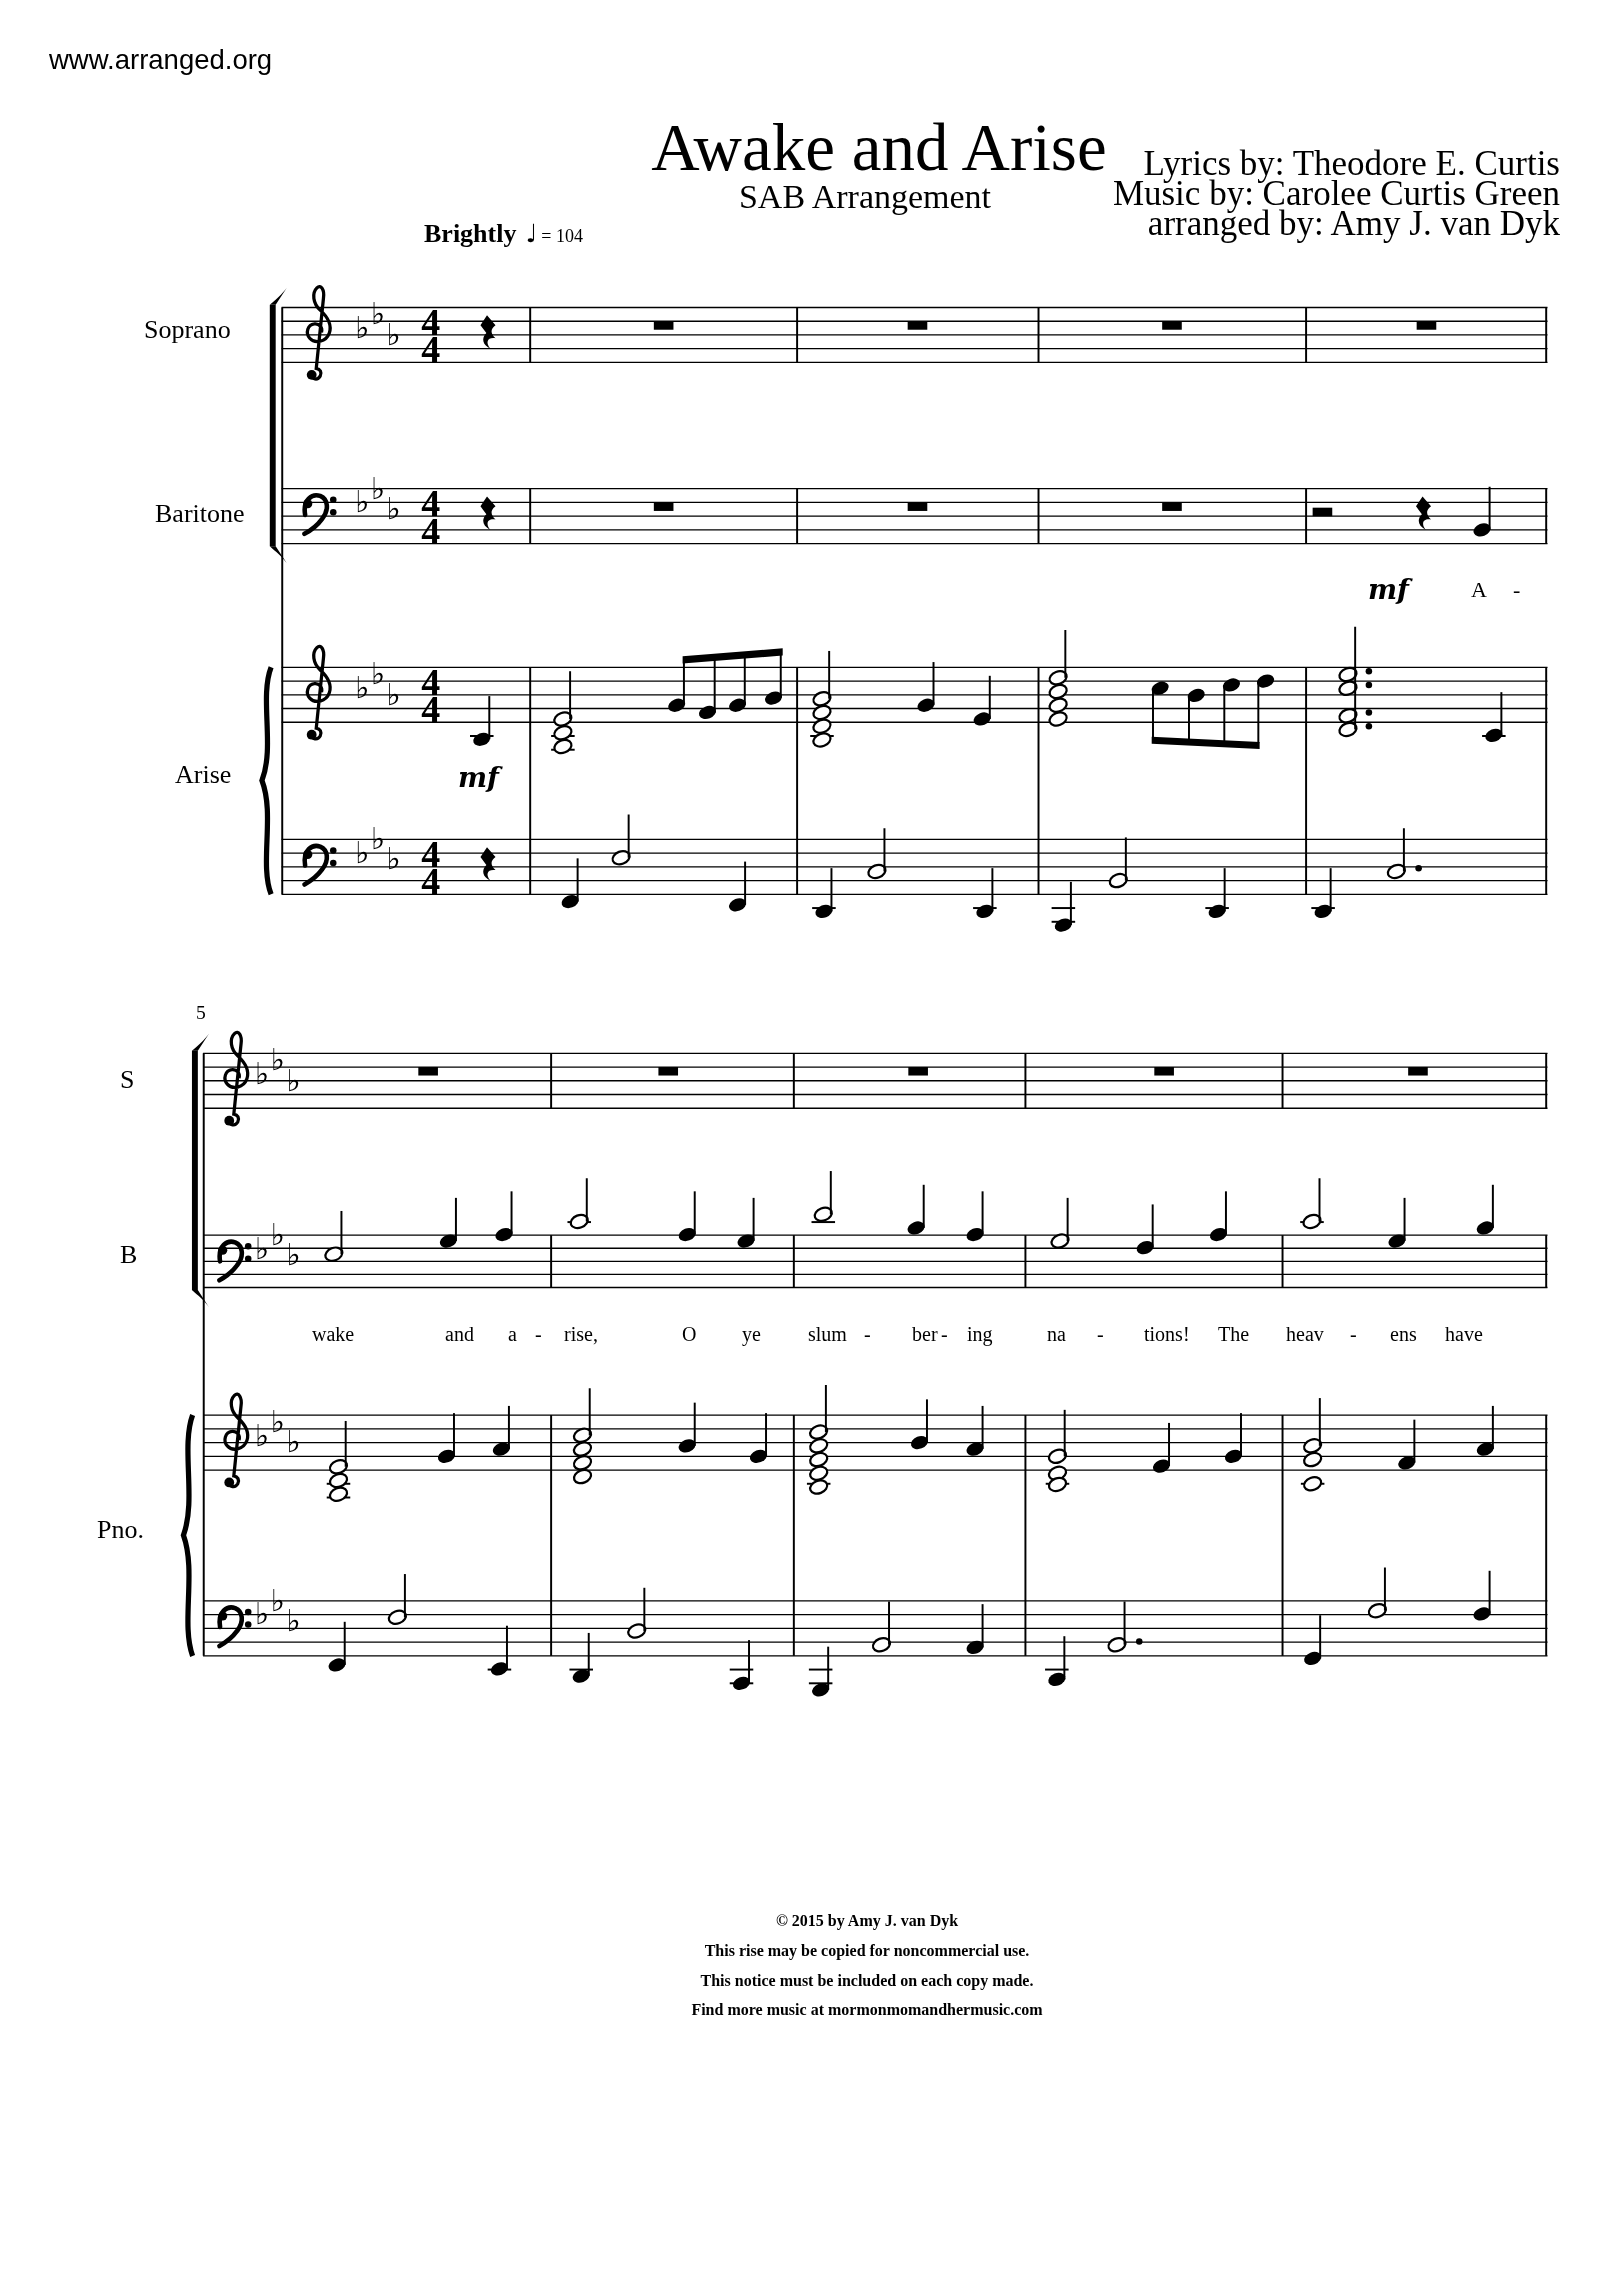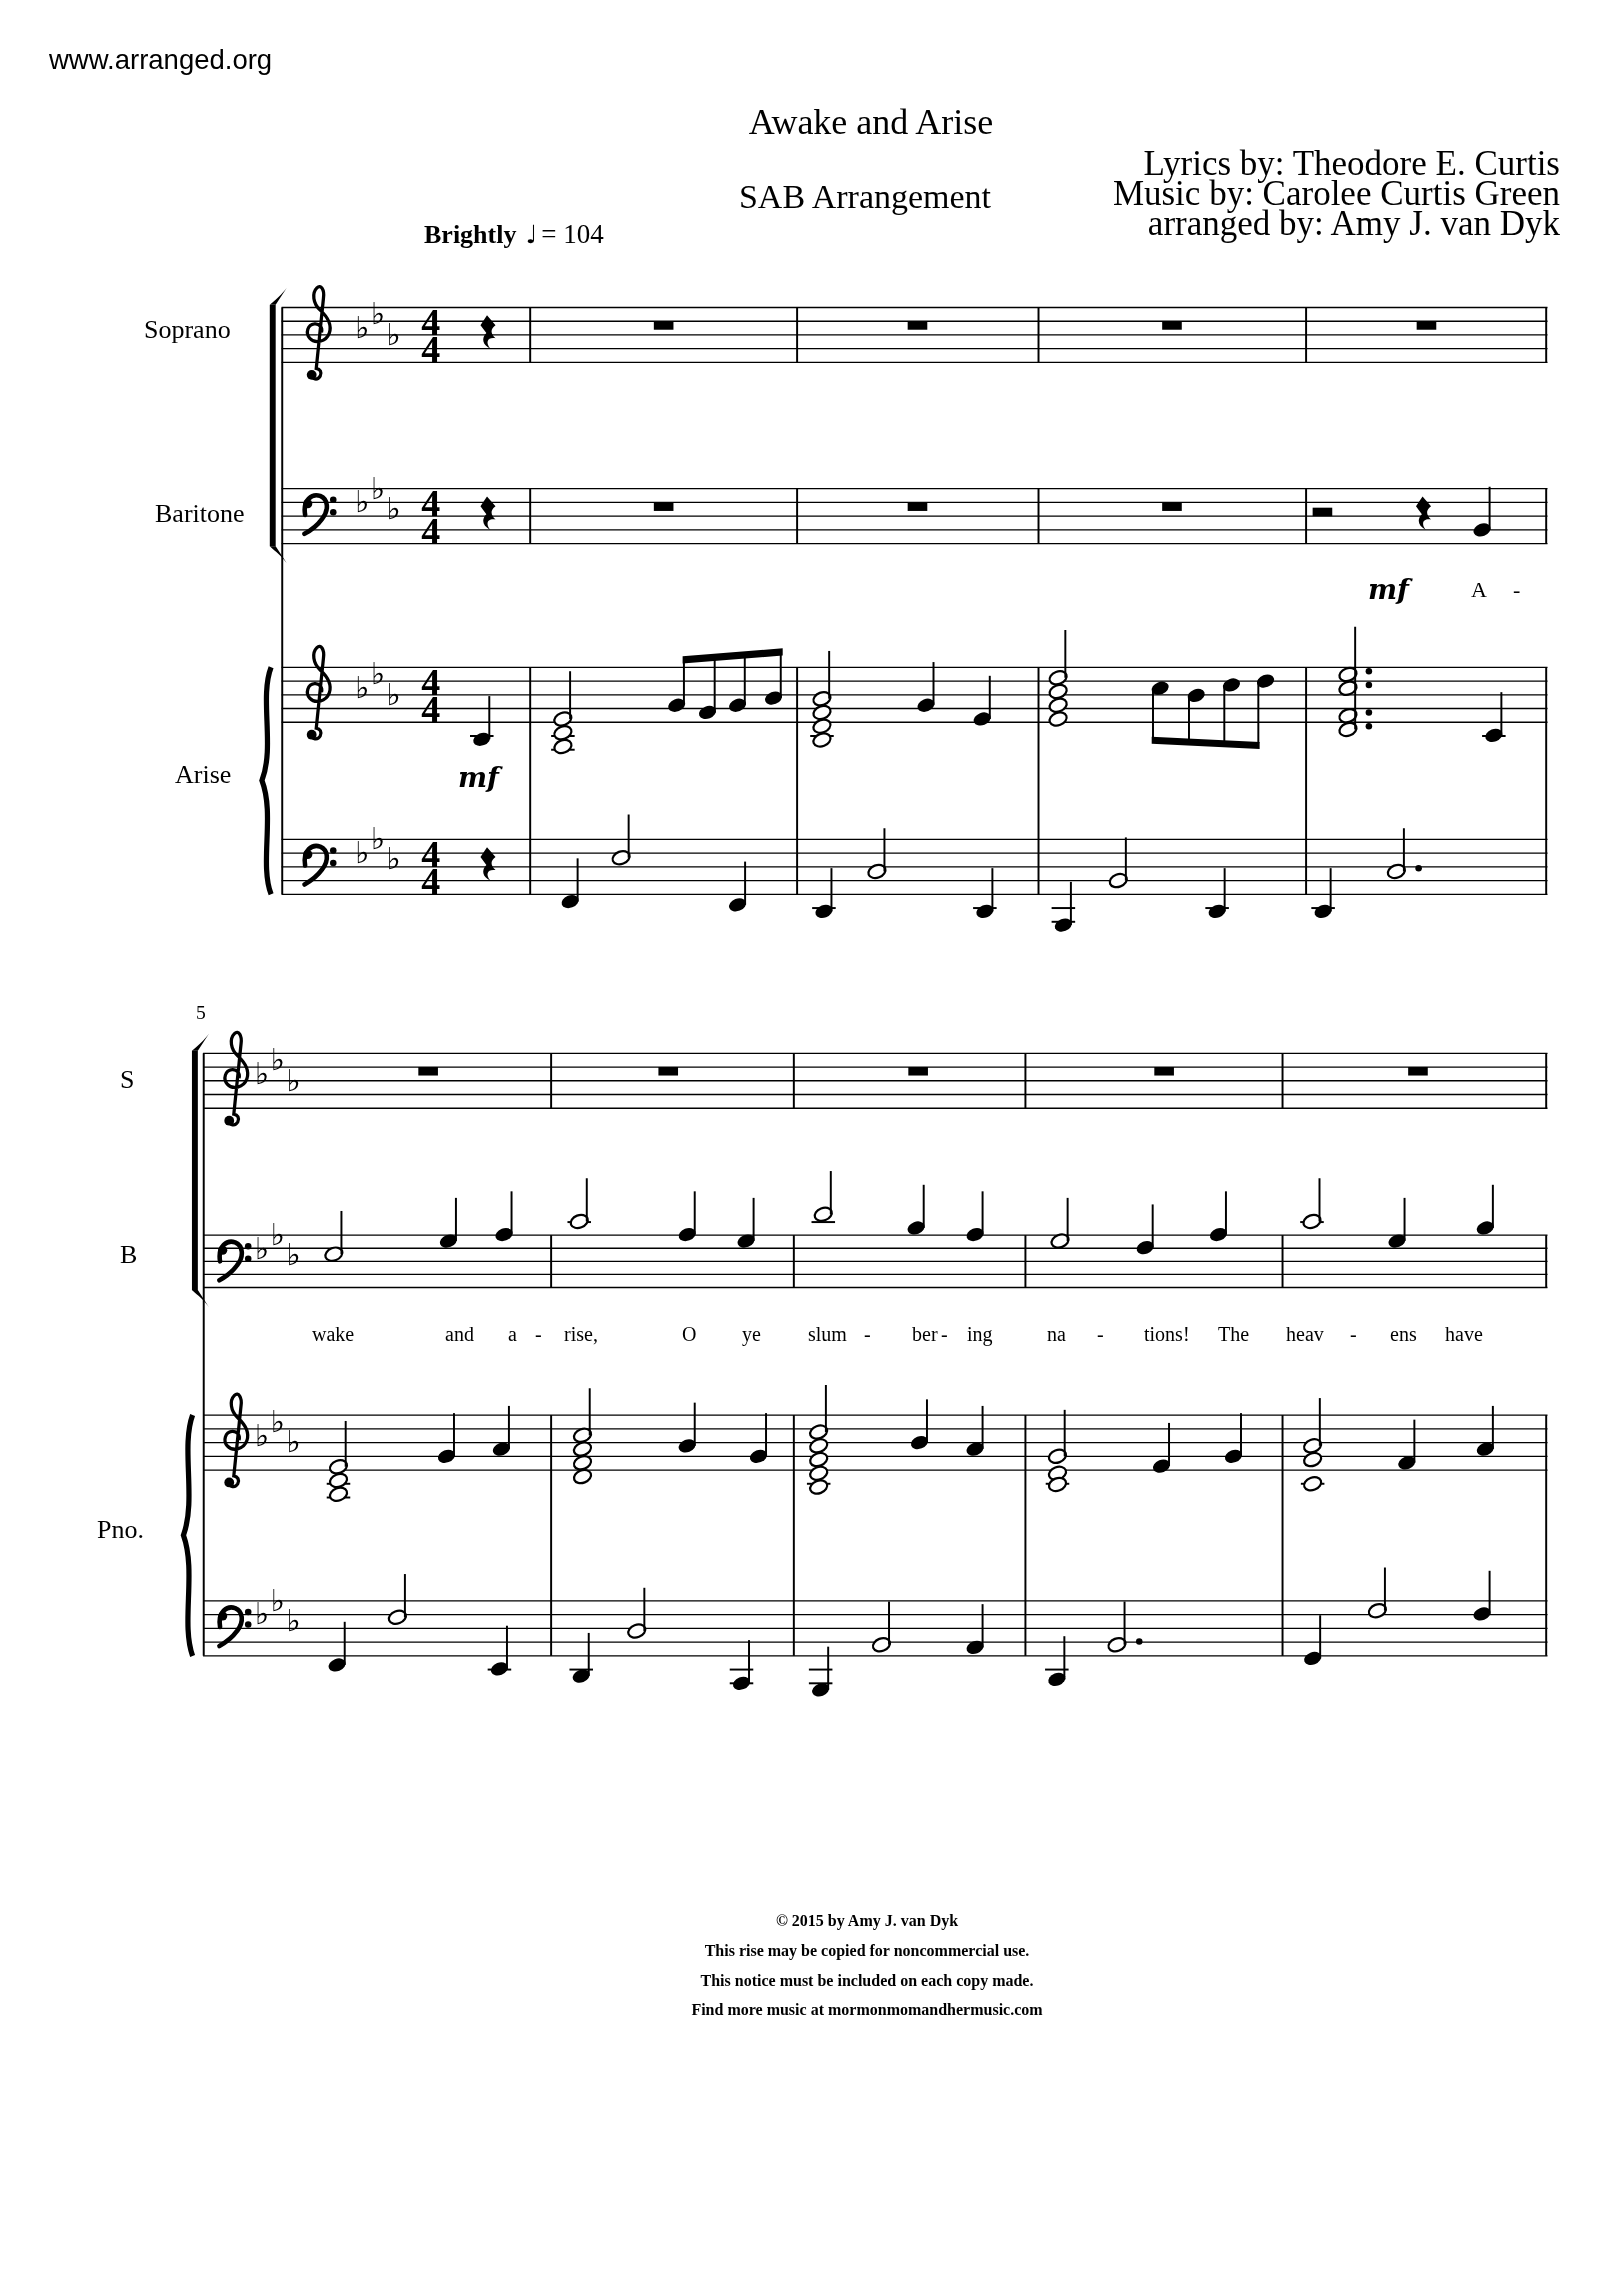--- a/index.html
+++ b/index.html
@@ -1,26 +1,26 @@
 <!DOCTYPE html>
 <html style="font-size:10.5px"><head>
 <meta charset="utf-8">
 <style>
   html,body{margin:0;padding:0;background:#ffffff;}
   .page{position:relative;width:1623px;height:2295px;background:#ffffff;overflow:hidden;
         font-family:"Liberation Serif",serif;color:#000;}
   .abs{position:absolute;white-space:nowrap;}
   .url{left:49px;top:44px;font-family:"Liberation Sans",sans-serif;font-size:27.5px;}
-  .title{left:867px;top:97px;transform:translateX(-50%);font-size:36px;font-weight:400;margin:4px;}
+  .title{left:867px;top:97px;transform:translateX(-50%);font-size:67px;font-weight:400;margin:12px;}
   .subtitle{left:865px;top:178px;transform:translateX(-50%);font-size:34px;text-align:right;}
   .credit{right:63px;font-size:35px;text-align:right;}
   .c1{top:144px}.c2{top:174px}.c3{top:204px}
   .tempo{left:424px;top:219px;font-size:26px;font-weight:bold;}
   .tempo .tnote{font-family:"DejaVu Sans",sans-serif;font-weight:normal;font-size:25px;padding:0 3.9px 0 9.2px;}
-  .tempo .teq{font-weight:normal;font-size:27px;font-family:"Liberation Serif",serif;}
+  .tempo .teq{font-weight:normal;font-size:18px;font-family:"Liberation Serif",serif;}
   .stafflabel{font-size:26px;text-align:center;}
   .lbl-sop{left:144px;top:315px}.lbl-bar{left:155px;top:499px}.lbl-pno{left:175px;top:760px}
   .lbl-s2{left:120px;top:1065px}.lbl-b2{left:120px;top:1240px}.lbl-pno2{left:97px;top:1515px}
   .dyn{font-family:"DejaVu Serif",serif;font-weight:bold;font-style:italic;font-size:27.5px;}
   .dyn-p1{left:458px;top:761px}.dyn-b1{left:1368px;top:573px}
   .bar-lyr{font-size:22px;}
   .bl-a{left:1471px;top:577px}.bl-h{left:1513px;top:577px}
   .m5{left:196px;top:1002px;font-size:19.6px;}
   .lyr{font-size:20px;top:1323px;}
   .footer{left:867px;transform:translateX(-50%);font-size:16px;font-weight:bold;}

